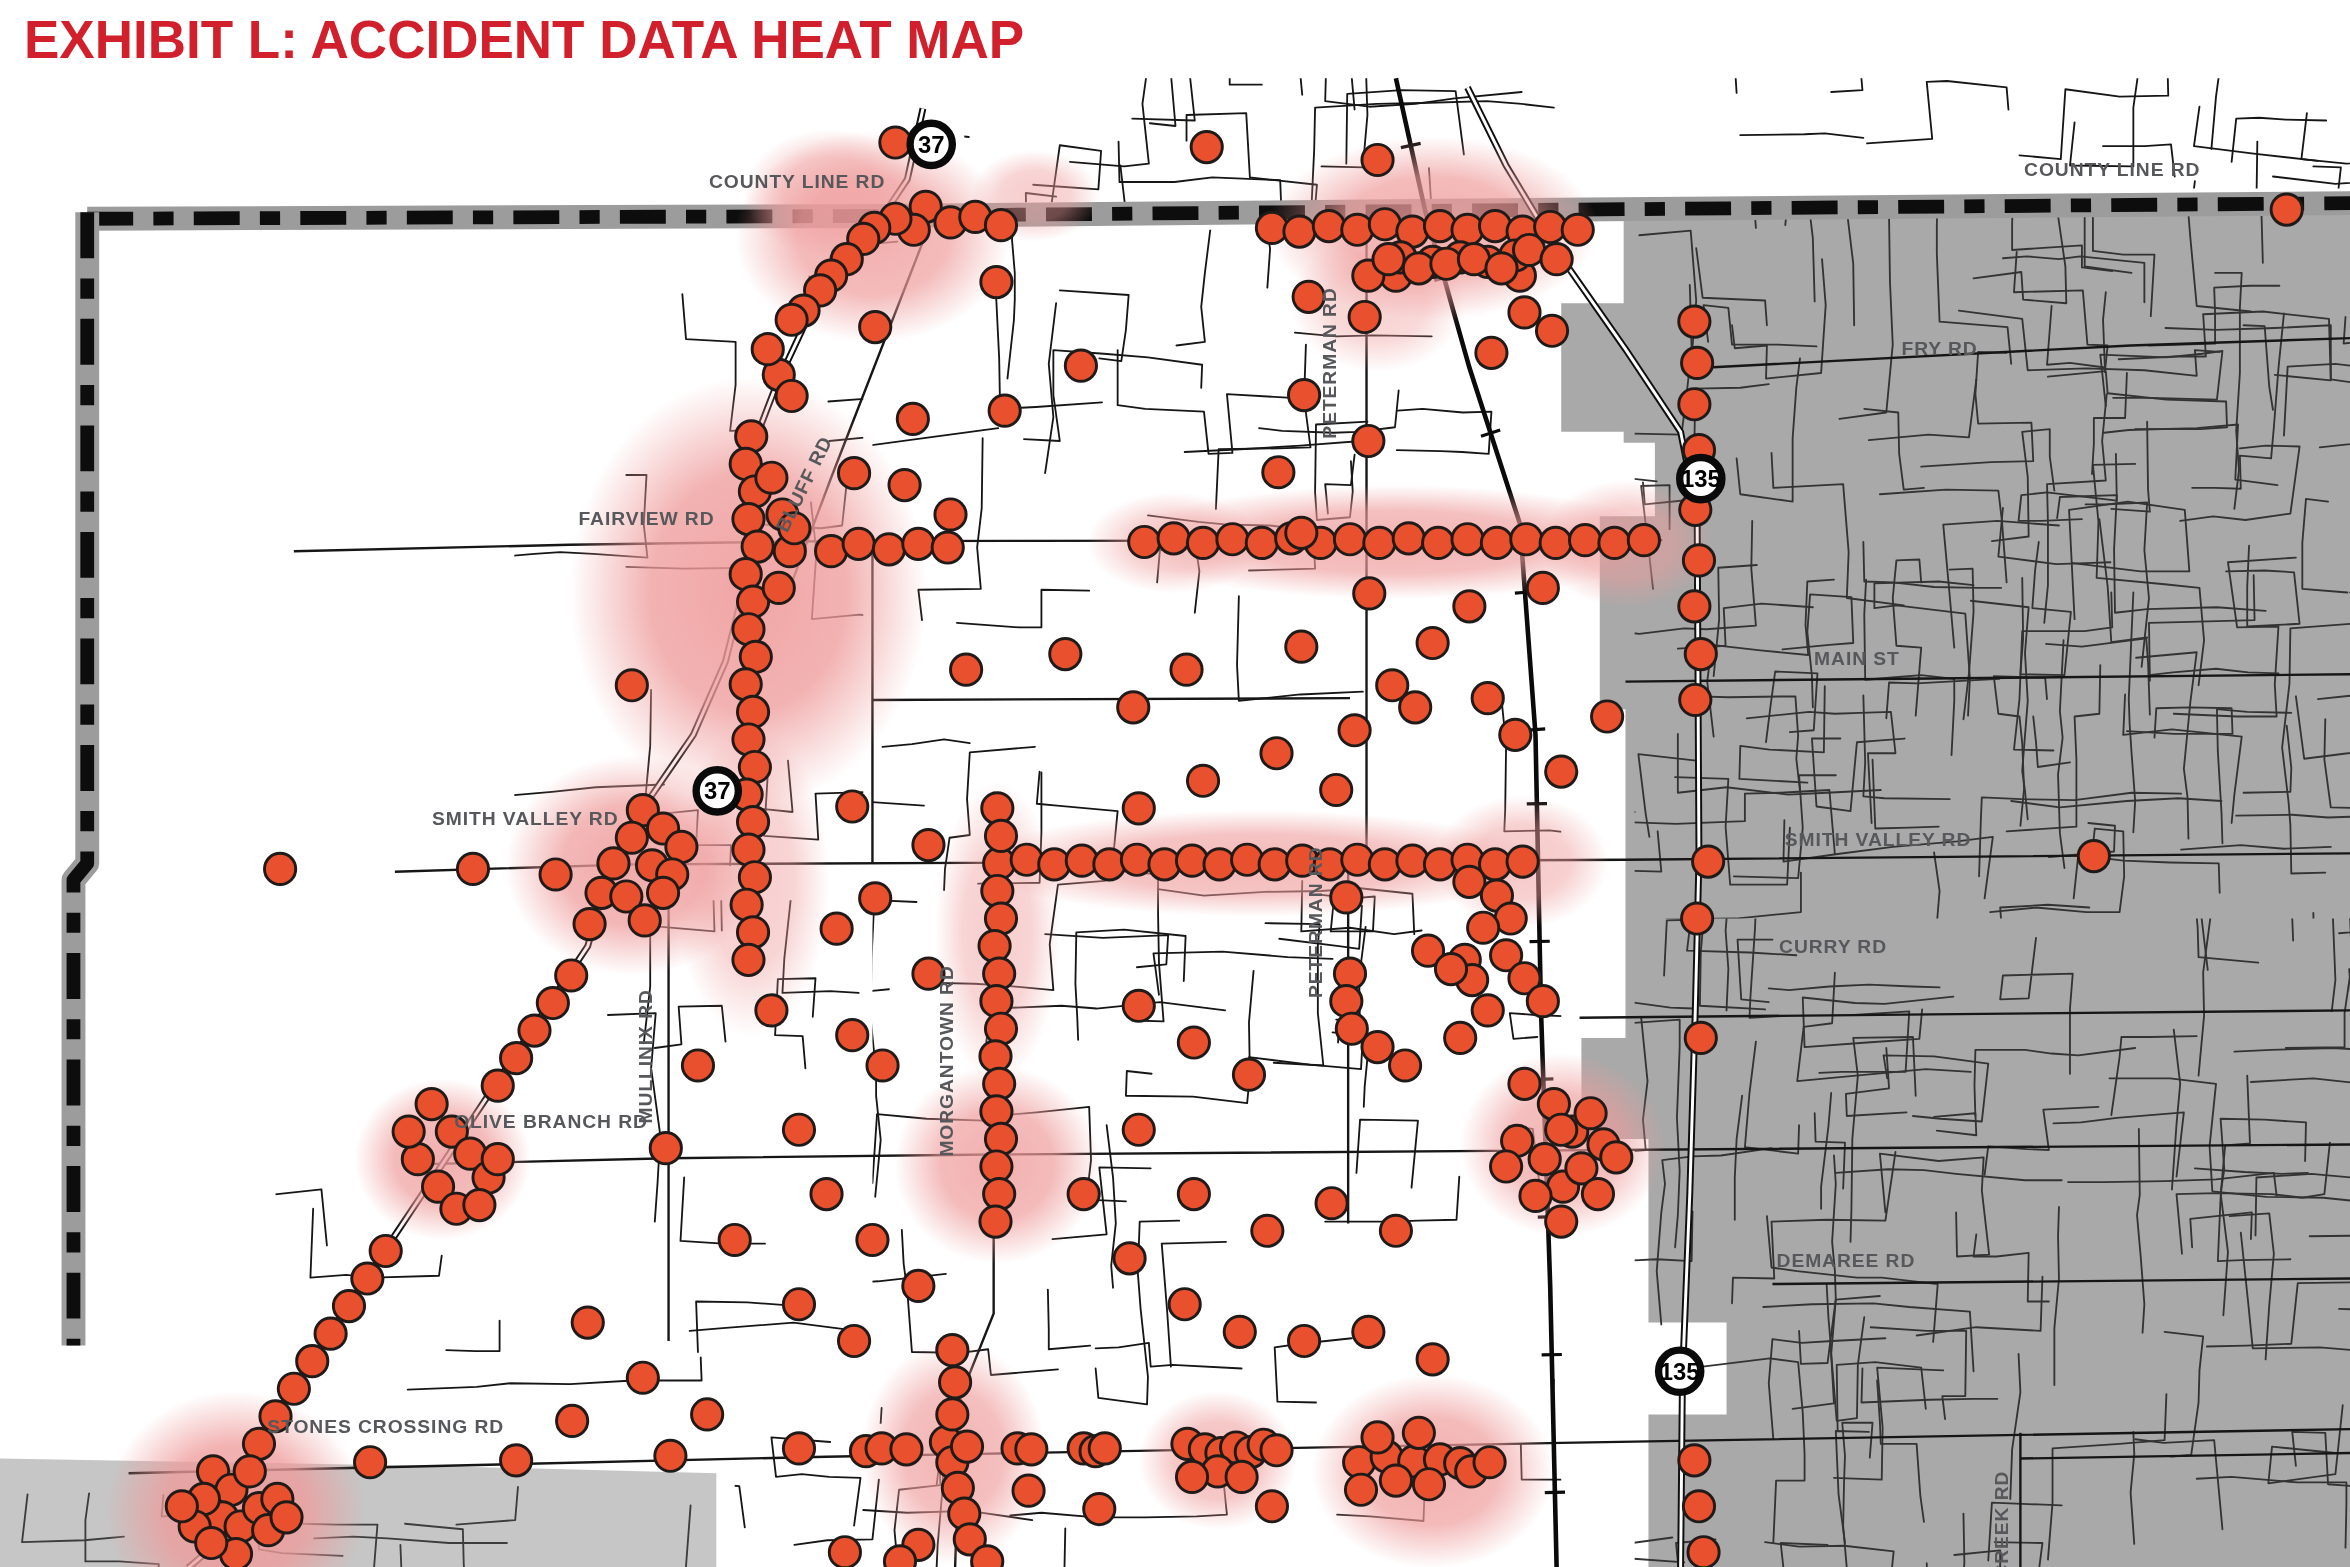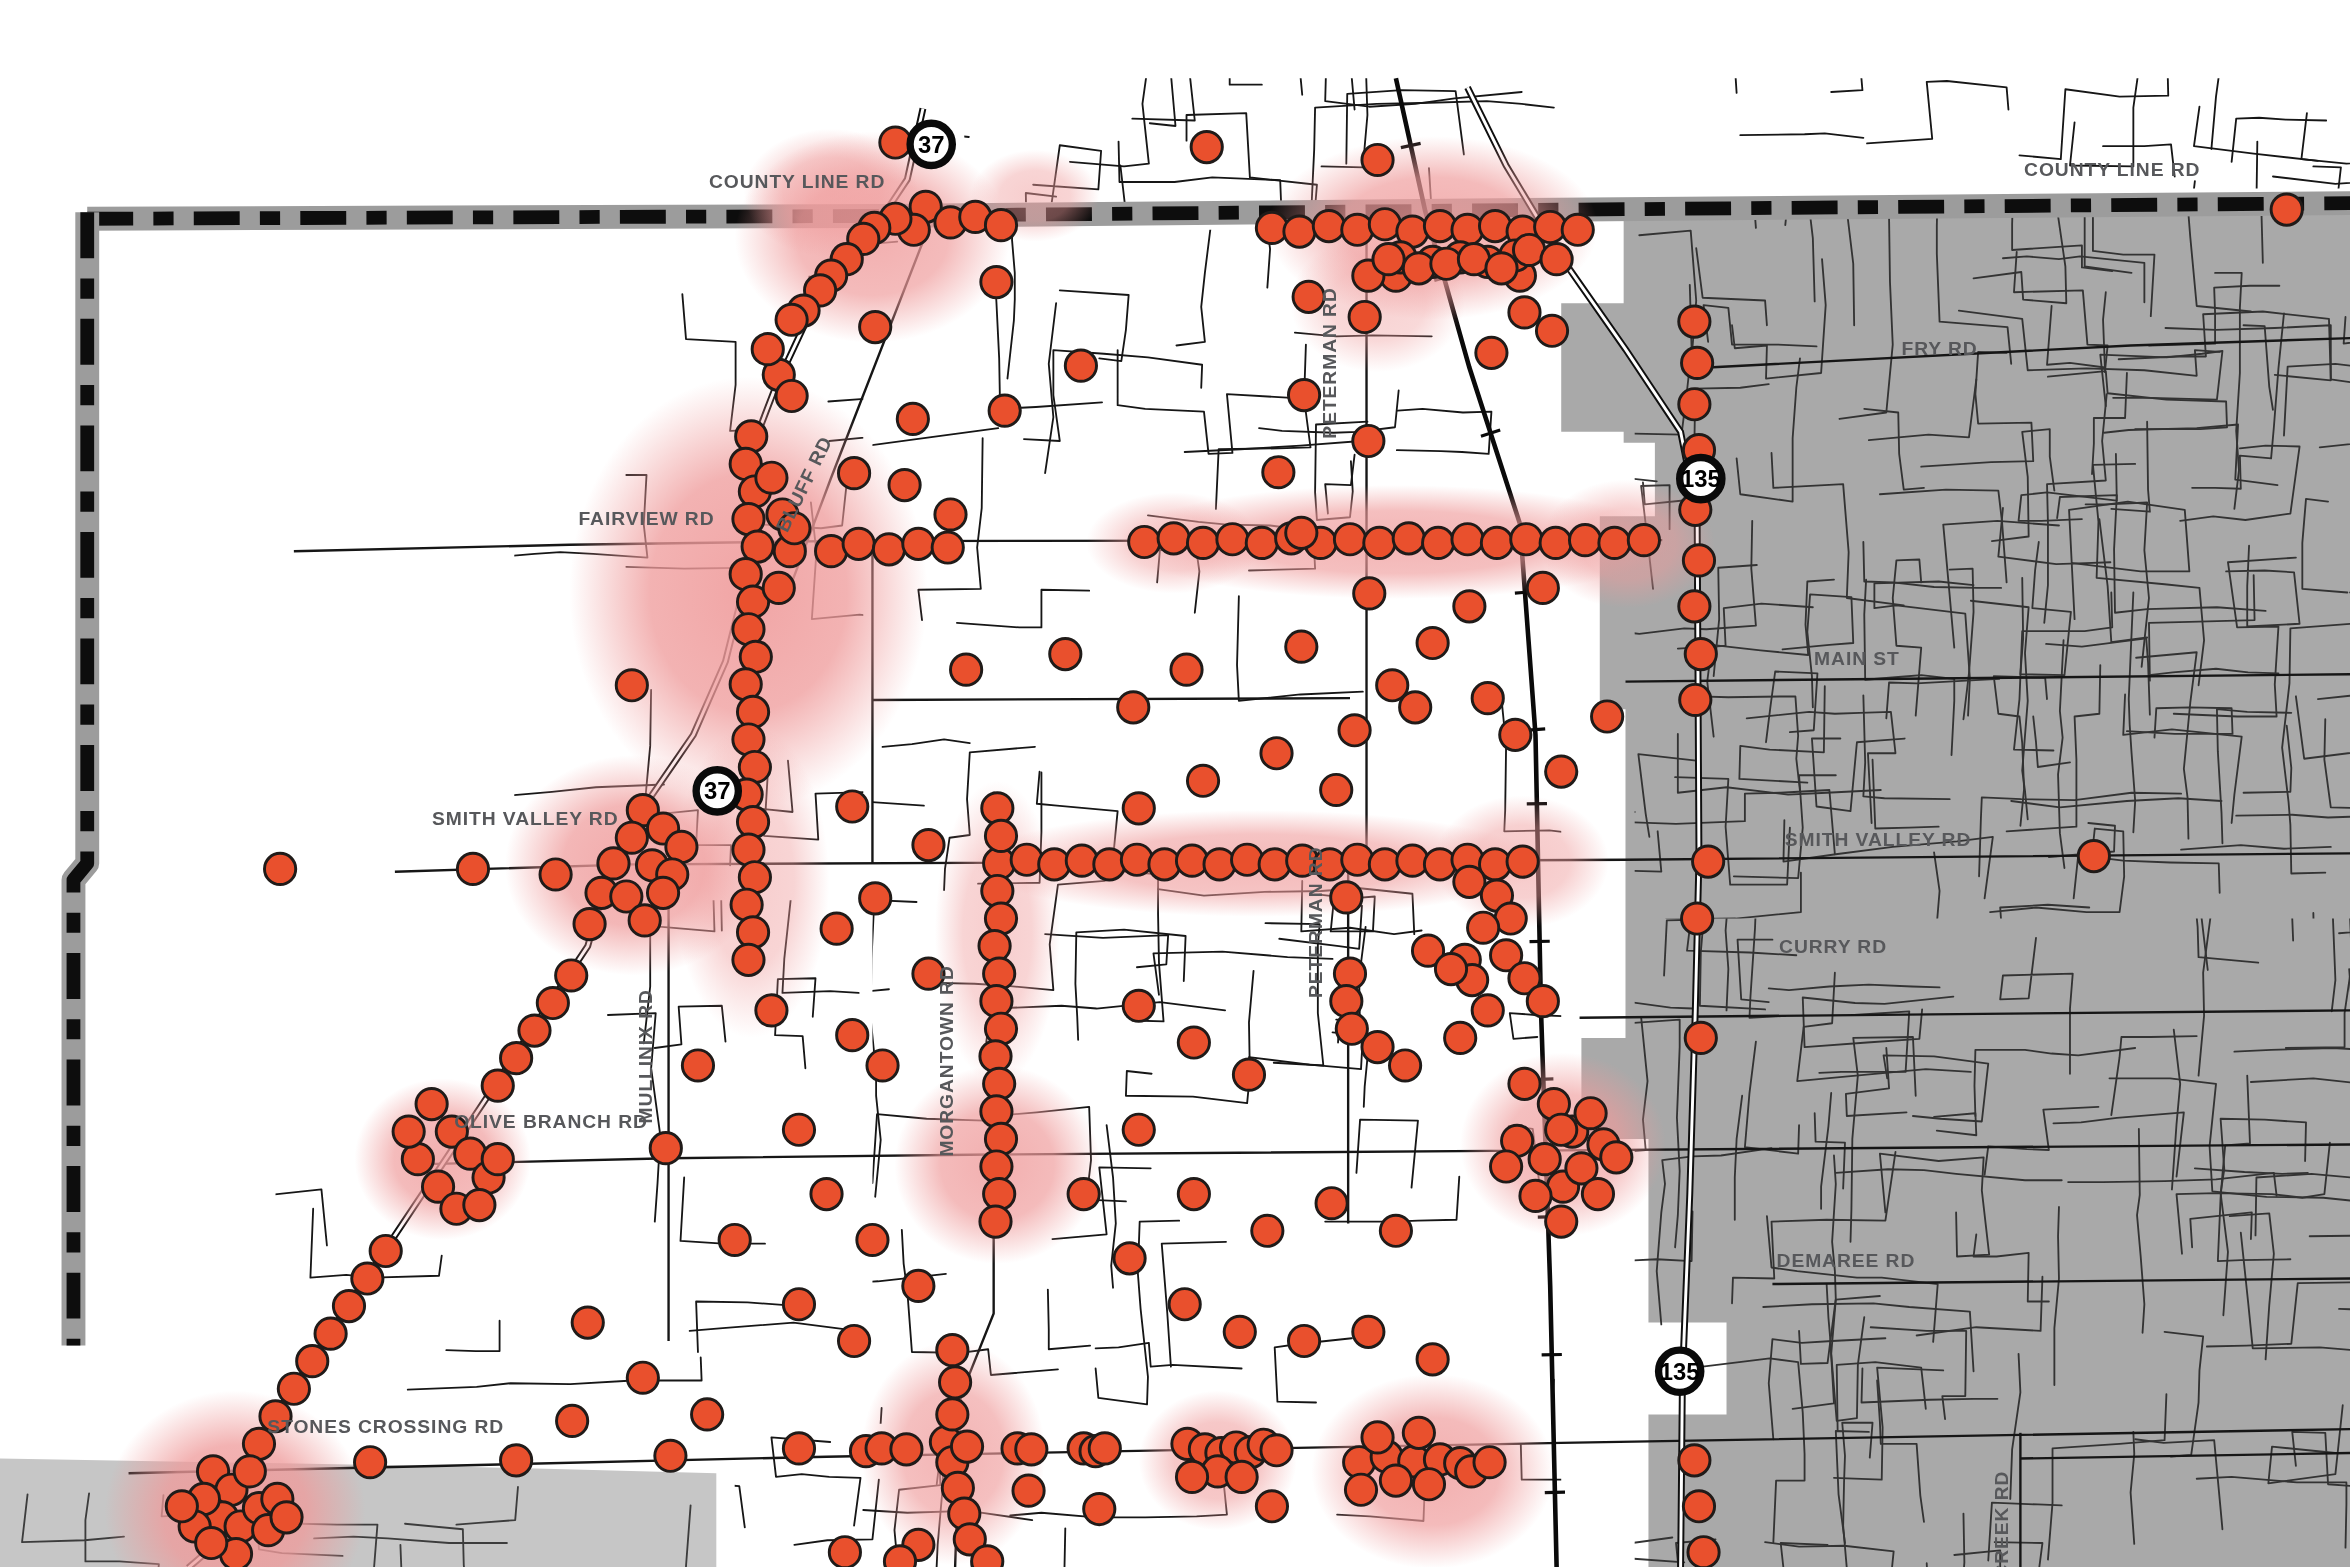--- a/index.html
+++ b/index.html
@@ -8,20 +8,21 @@
   #map{position:absolute;left:0;top:0;}
   .title{position:absolute;left:24px;top:9.2px;z-index:10;
          font-family:"Liberation Sans",sans-serif;
          font-size:53px;font-weight:600;letter-spacing:0px;margin:0;}
   svg text{font-family:"Liberation Sans",sans-serif;}
 </style>
 </head>
 <body>
 
 <div class="page">
+  <h1 class="title" style="color: rgb(209, 32, 43);">EXHIBIT L: ACCIDENT DATA HEAT MAP</h1>
   <svg id="map" width="2351" height="1568" viewBox="0 0 2560 1707">
       <defs>
         <radialGradient id="heat">
           <stop offset="0%" stop-color="#ef9b9b" stop-opacity="1"></stop>
           <stop offset="55%" stop-color="#ef9b9b" stop-opacity="0.85"></stop>
           <stop offset="100%" stop-color="#ef9b9b" stop-opacity="0"></stop>
         </radialGradient>
         <clipPath id="mr0">
           <rect x="1780" y="235" width="780" height="765"></rect>
         </clipPath>

